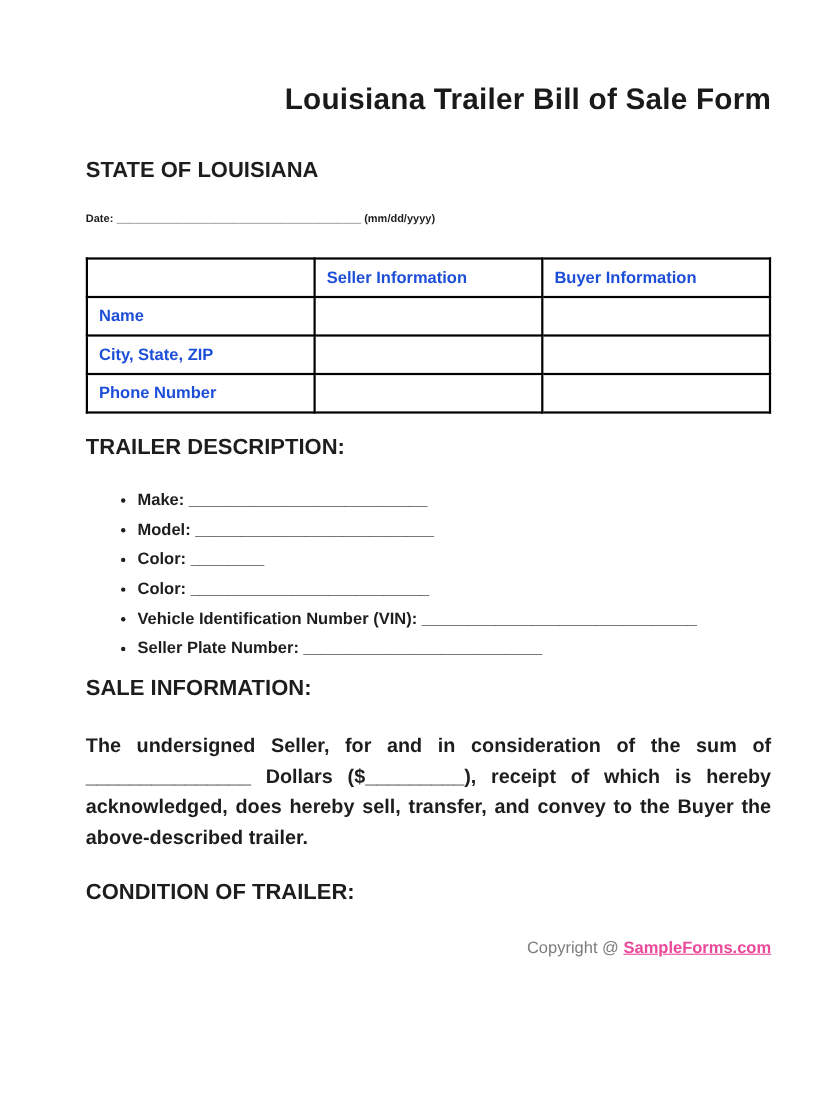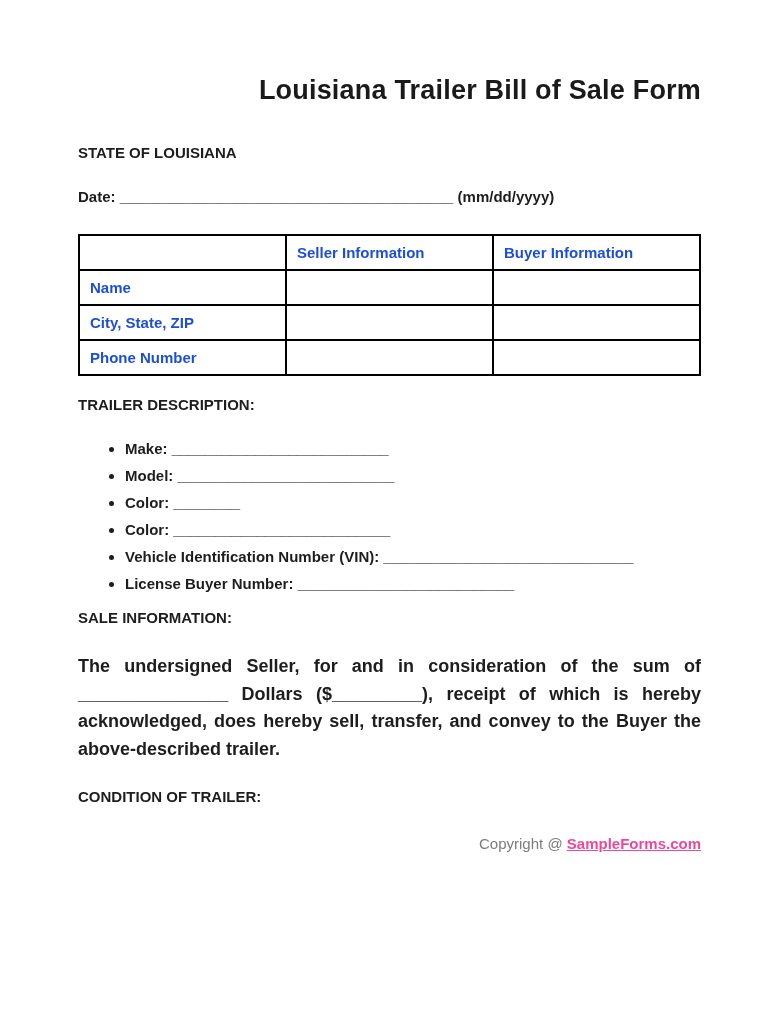--- a/index.html
+++ b/index.html
@@ -21,25 +21,25 @@
   }
   .title {
     font-size: 27px;
     line-height: 32px;
     text-align: right;
     margin: 0 0 38px 0;
     color: #1a1a1a;
     letter-spacing: 0.2px;
   }
   .heading {
-    font-size: 15px;
+    font-size: 20px;
     margin: 0 0 27px 0;
   }
   .date-line {
-    font-size: 15px;
+    font-size: 10px;
     margin: 16px 0 29px 0;
     white-space: nowrap;
   }
   table.parties {
     border-collapse: collapse;
     width: 100%;
     table-layout: fixed;
     margin: 0 0 20px 0;
   }
   .parties th, .parties td {
@@ -120,21 +120,21 @@
   </table>
 
   <p class="heading">TRAILER DESCRIPTION:</p>
 
   <ul class="desc-list">
     <li>Make: __________________________</li>
     <li>Model: __________________________</li>
     <li>Color: ________</li>
     <li>Color: __________________________</li>
     <li>Vehicle Identification Number (VIN): ______________________________</li>
-    <li>License Buyer Number: __________________________</li>
+    <li>Seller Plate Number: __________________________</li>
   </ul>
 
   <p class="heading">SALE INFORMATION:</p>
 
   <p class="para">The undersigned Seller, for and in consideration of the sum of _______________ Dollars ($_________), receipt of which is hereby acknowledged, does hereby sell, transfer, and convey to the Buyer the above-described trailer.</p>
 
   <p class="heading">CONDITION OF TRAILER:</p>
 
 
   <div class="footer">

